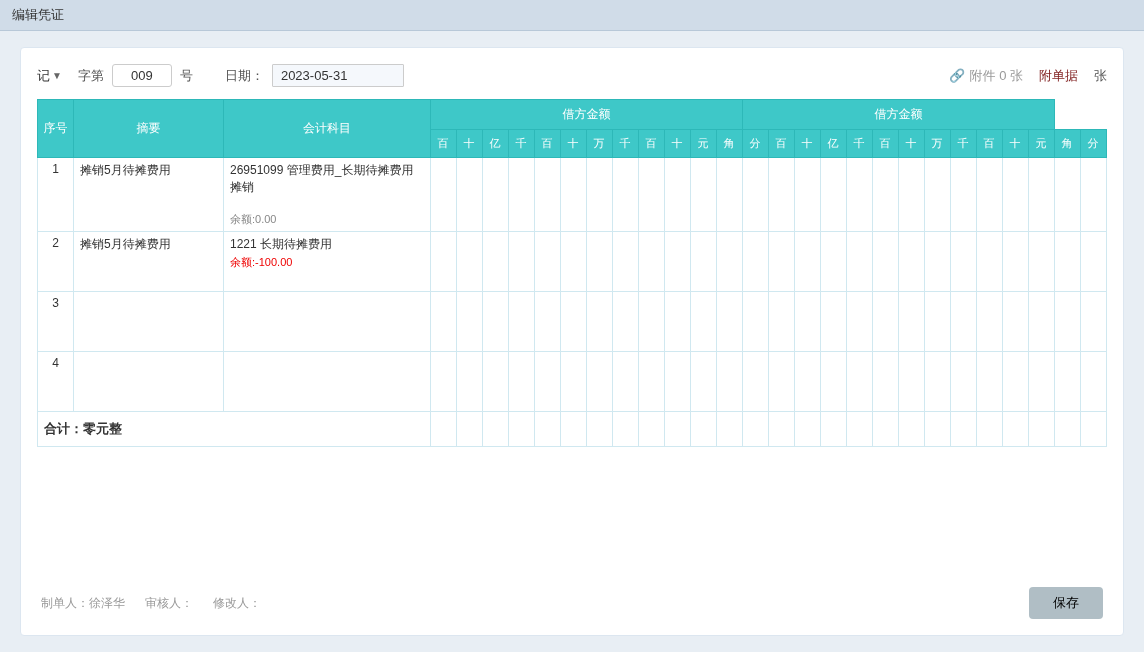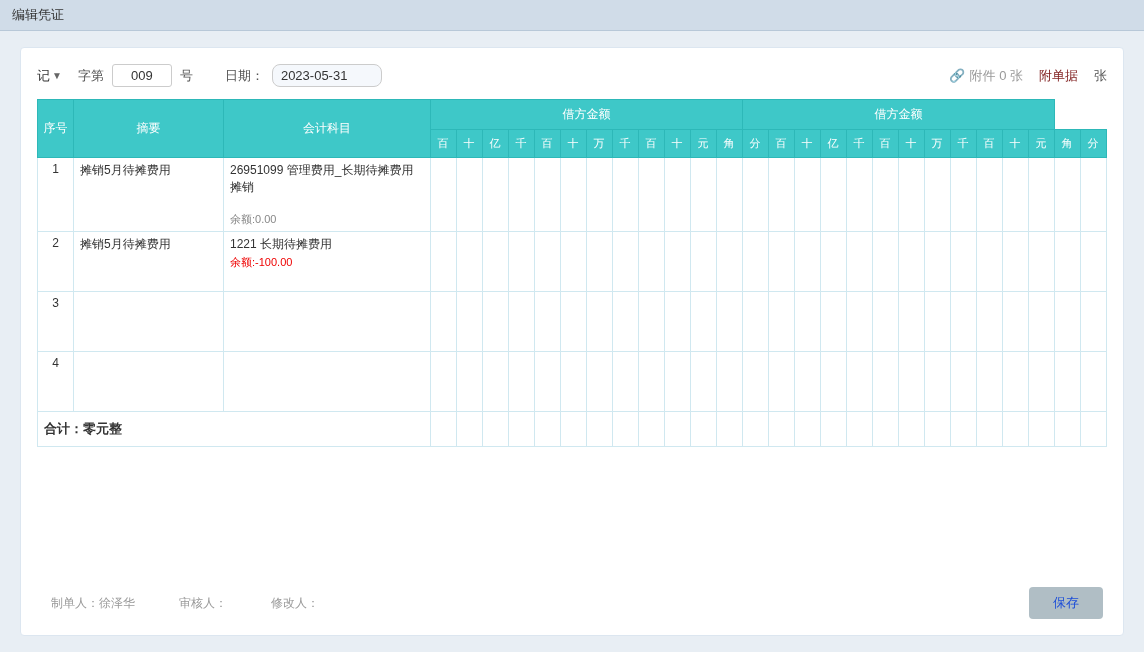--- a/index.html
+++ b/index.html
@@ -96,24 +96,24 @@
       border: 1px solid #ccc;
       border-radius: 3px;
       padding: 3px 6px;
       font-size: 13px;
       width: 60px;
       text-align: center;
       color: #333;
     }
     .date-input {
       border: 1px solid #ccc;
-      border-radius: 8px;
+      border-radius: 1px;
       padding: 3px 8px;
       font-size: 13px;
-      width: 110px;
+      width: 132px;
       color: #333;
       background: #f5f8fc;
     }
     .right-controls {
       margin-left: auto;
       display: flex;
       align-items: center;
       gap: 16px;
       color: #999;
       font-size: 13px;
@@ -204,27 +204,26 @@
       padding: 8px 6px;
       font-size: 13px;
       color: #333;
     }
     .footer-row {
       display: flex;
       align-items: center;
       padding: 8px 4px 0 4px;
       color: #999;
       font-size: 12px;
-      gap: 44px;
-      margin-left: 10px;
+      gap: 20px;
     }
     .save-btn {
       margin-left: auto;
       background: #b0bec5;
-      color: #1d4ed8;
+      color: #000000;
       border: none;
       border-radius: 4px;
       padding: 7px 24px;
       font-size: 13px;
       cursor: pointer;
     }
     .table-wrap {
       overflow: auto;
       flex: 1;
     }

